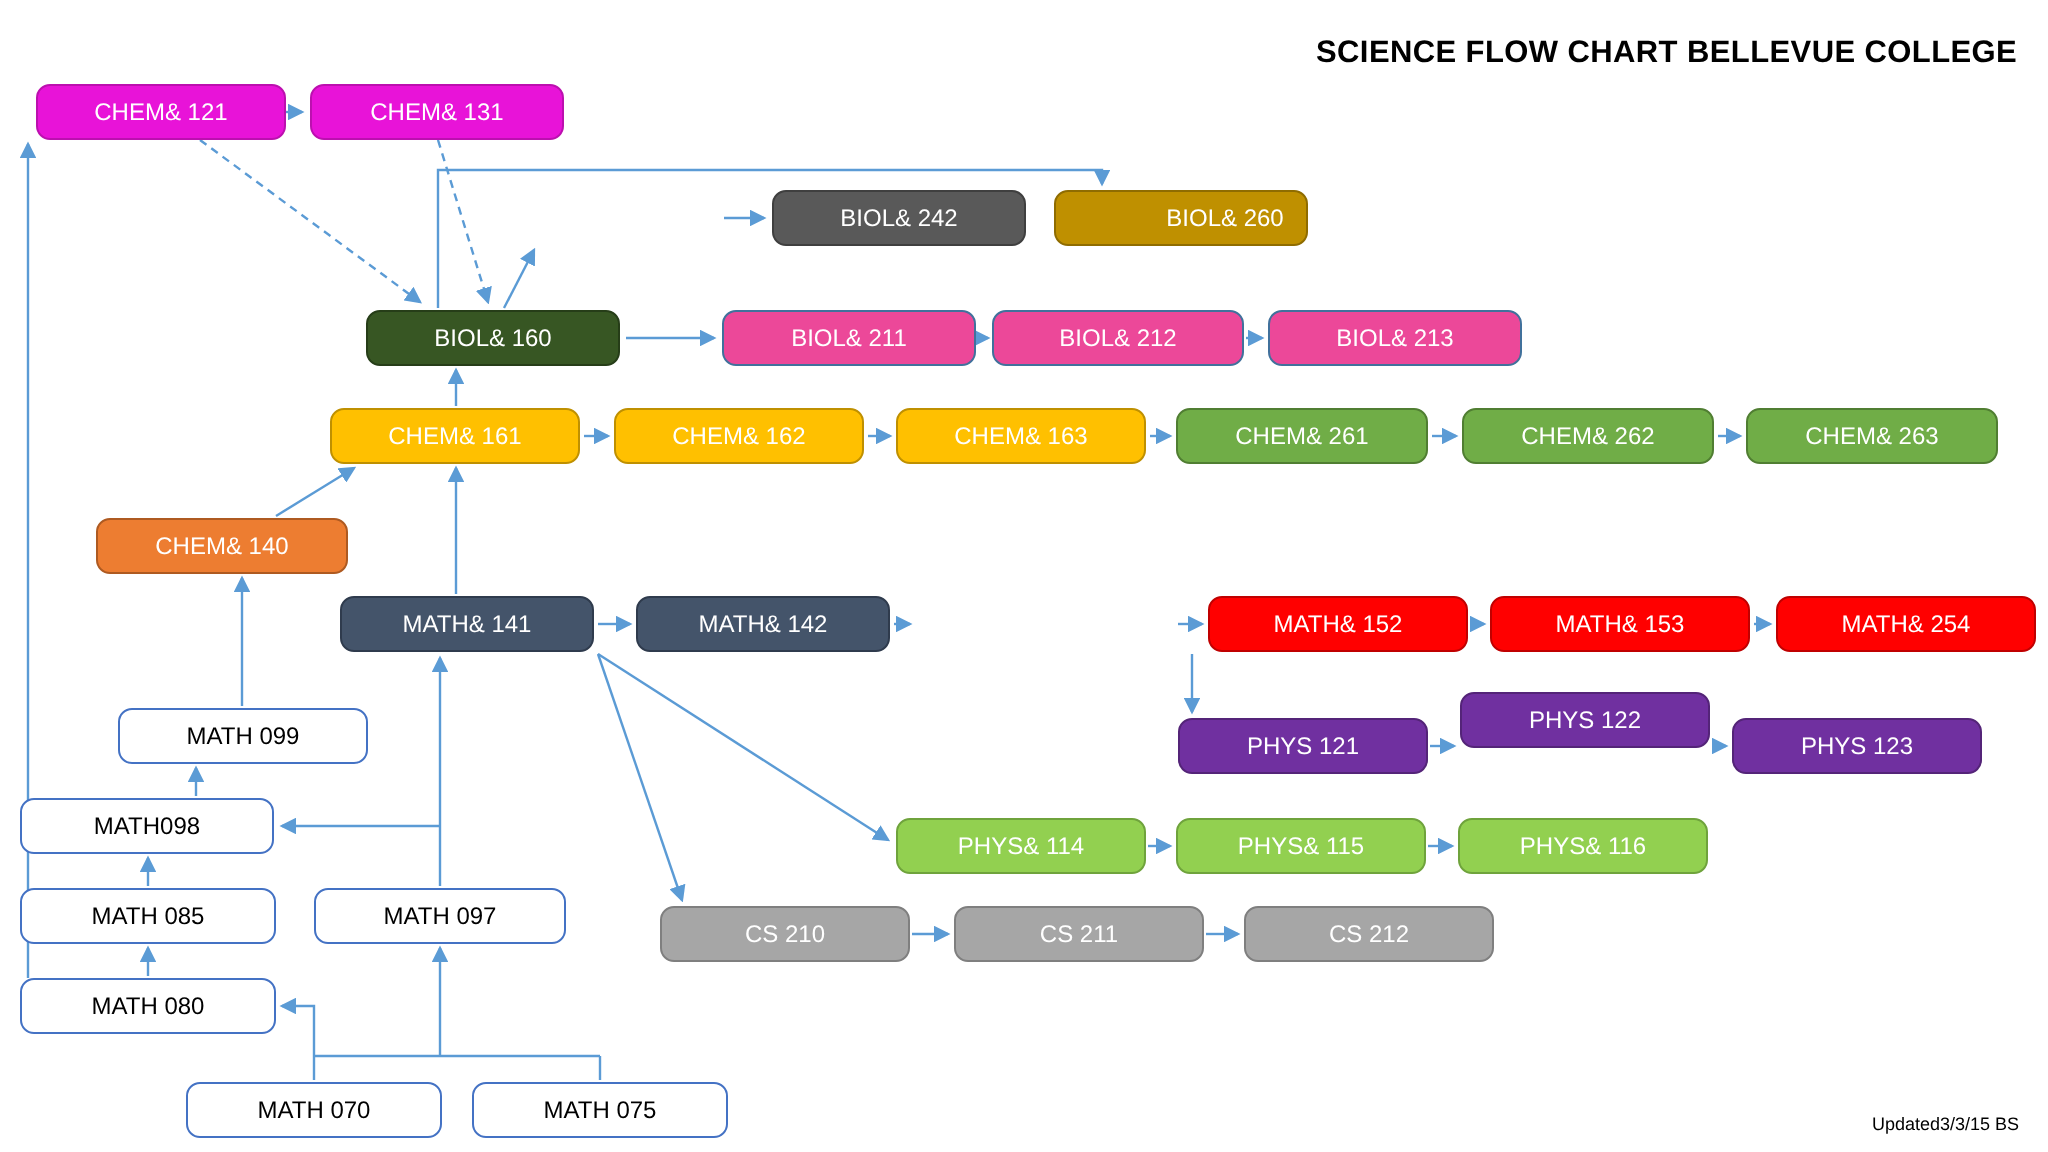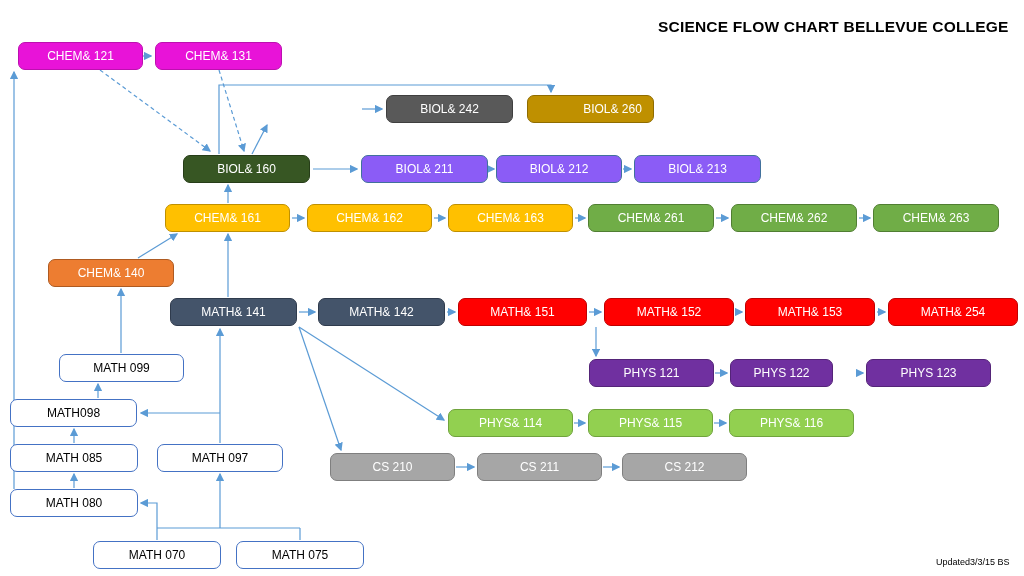--- a/index.html
+++ b/index.html
@@ -11,21 +11,21 @@
   .node{
     position:absolute;height:28px;border-radius:7px;box-sizing:border-box;
     display:flex;align-items:center;justify-content:center;
     font-size:12px;color:#ffffff;white-space:nowrap;
     border:1px solid rgba(0,0,0,0.25);
   }
   .magenta{background:#E813D8;border-color:#BC10AF;}
   .darkgray{background:#595959;border-color:#3f3f3f;}
   .gold{background:#BF9000;border-color:#8f6c00;padding-left:44px;}
   .darkgreen{background:#375623;border-color:#263d18;}
-  .blue{background:#8b5cf6;border-color:#41719C;}
+  .blue{background:#ec4899;border-color:#41719C;}
   .amber{background:#FFC000;border-color:#BF9000;}
   .green{background:#70AD47;border-color:#507E32;}
   .orange{background:#ED7D31;border-color:#AE5A21;}
   .slate{background:#44546A;border-color:#2F3B4D;}
   .red{background:#FF0000;border-color:#C00000;}
   .purple{background:#7030A0;border-color:#542478;}
   .lightgreen{background:#92D050;border-color:#6FA33C;}
   .gray{background:#A6A6A6;border-color:#7F7F7F;}
   .white{background:#ffffff;color:#000000;border:1px solid #4472C4;text-align:right;}
   #title{
@@ -111,29 +111,28 @@
   <div class="node amber" style="left:307px;top:204px;width:125px">CHEM&amp; 162</div>
   <div class="node amber" style="left:448px;top:204px;width:125px">CHEM&amp; 163</div>
   <div class="node green" style="left:588px;top:204px;width:126px">CHEM&amp; 261</div>
   <div class="node green" style="left:731px;top:204px;width:126px">CHEM&amp; 262</div>
   <div class="node green" style="left:873px;top:204px;width:126px">CHEM&amp; 263</div>
 
   <div class="node orange" style="left:48px;top:259px;width:126px">CHEM&amp; 140</div>
 
   <div class="node slate" style="left:170px;top:298px;width:127px">MATH&amp; 141</div>
   <div class="node slate" style="left:318px;top:298px;width:127px">MATH&amp; 142</div>
-  <div class="node red" style="left:458px;top:298px;width:129px">MATH&amp; 151</div>
   <div class="node red" style="left:604px;top:298px;width:130px">MATH&amp; 152</div>
   <div class="node red" style="left:745px;top:298px;width:130px">MATH&amp; 153</div>
   <div class="node red" style="left:888px;top:298px;width:130px">MATH&amp; 254</div>
 
   <div class="node white" style="left:59px;top:354px;width:125px">MATH 099</div>
 
   <div class="node purple" style="left:589px;top:359px;width:125px">PHYS 121</div>
-  <div class="node purple" style="left:730px;top:359px;width:103px">PHYS 122</div>
+  <div class="node purple" style="left:730px;top:346px;width:125px">PHYS 122</div>
   <div class="node purple" style="left:866px;top:359px;width:125px">PHYS 123</div>
 
   <div class="node white" style="left:10px;top:399px;width:127px">MATH098</div>
 
   <div class="node lightgreen" style="left:448px;top:409px;width:125px">PHYS&amp; 114</div>
   <div class="node lightgreen" style="left:588px;top:409px;width:125px">PHYS&amp; 115</div>
   <div class="node lightgreen" style="left:729px;top:409px;width:125px">PHYS&amp; 116</div>
 
   <div class="node white" style="left:10px;top:444px;width:128px">MATH 085</div>
   <div class="node white" style="left:157px;top:444px;width:126px">MATH 097</div>

